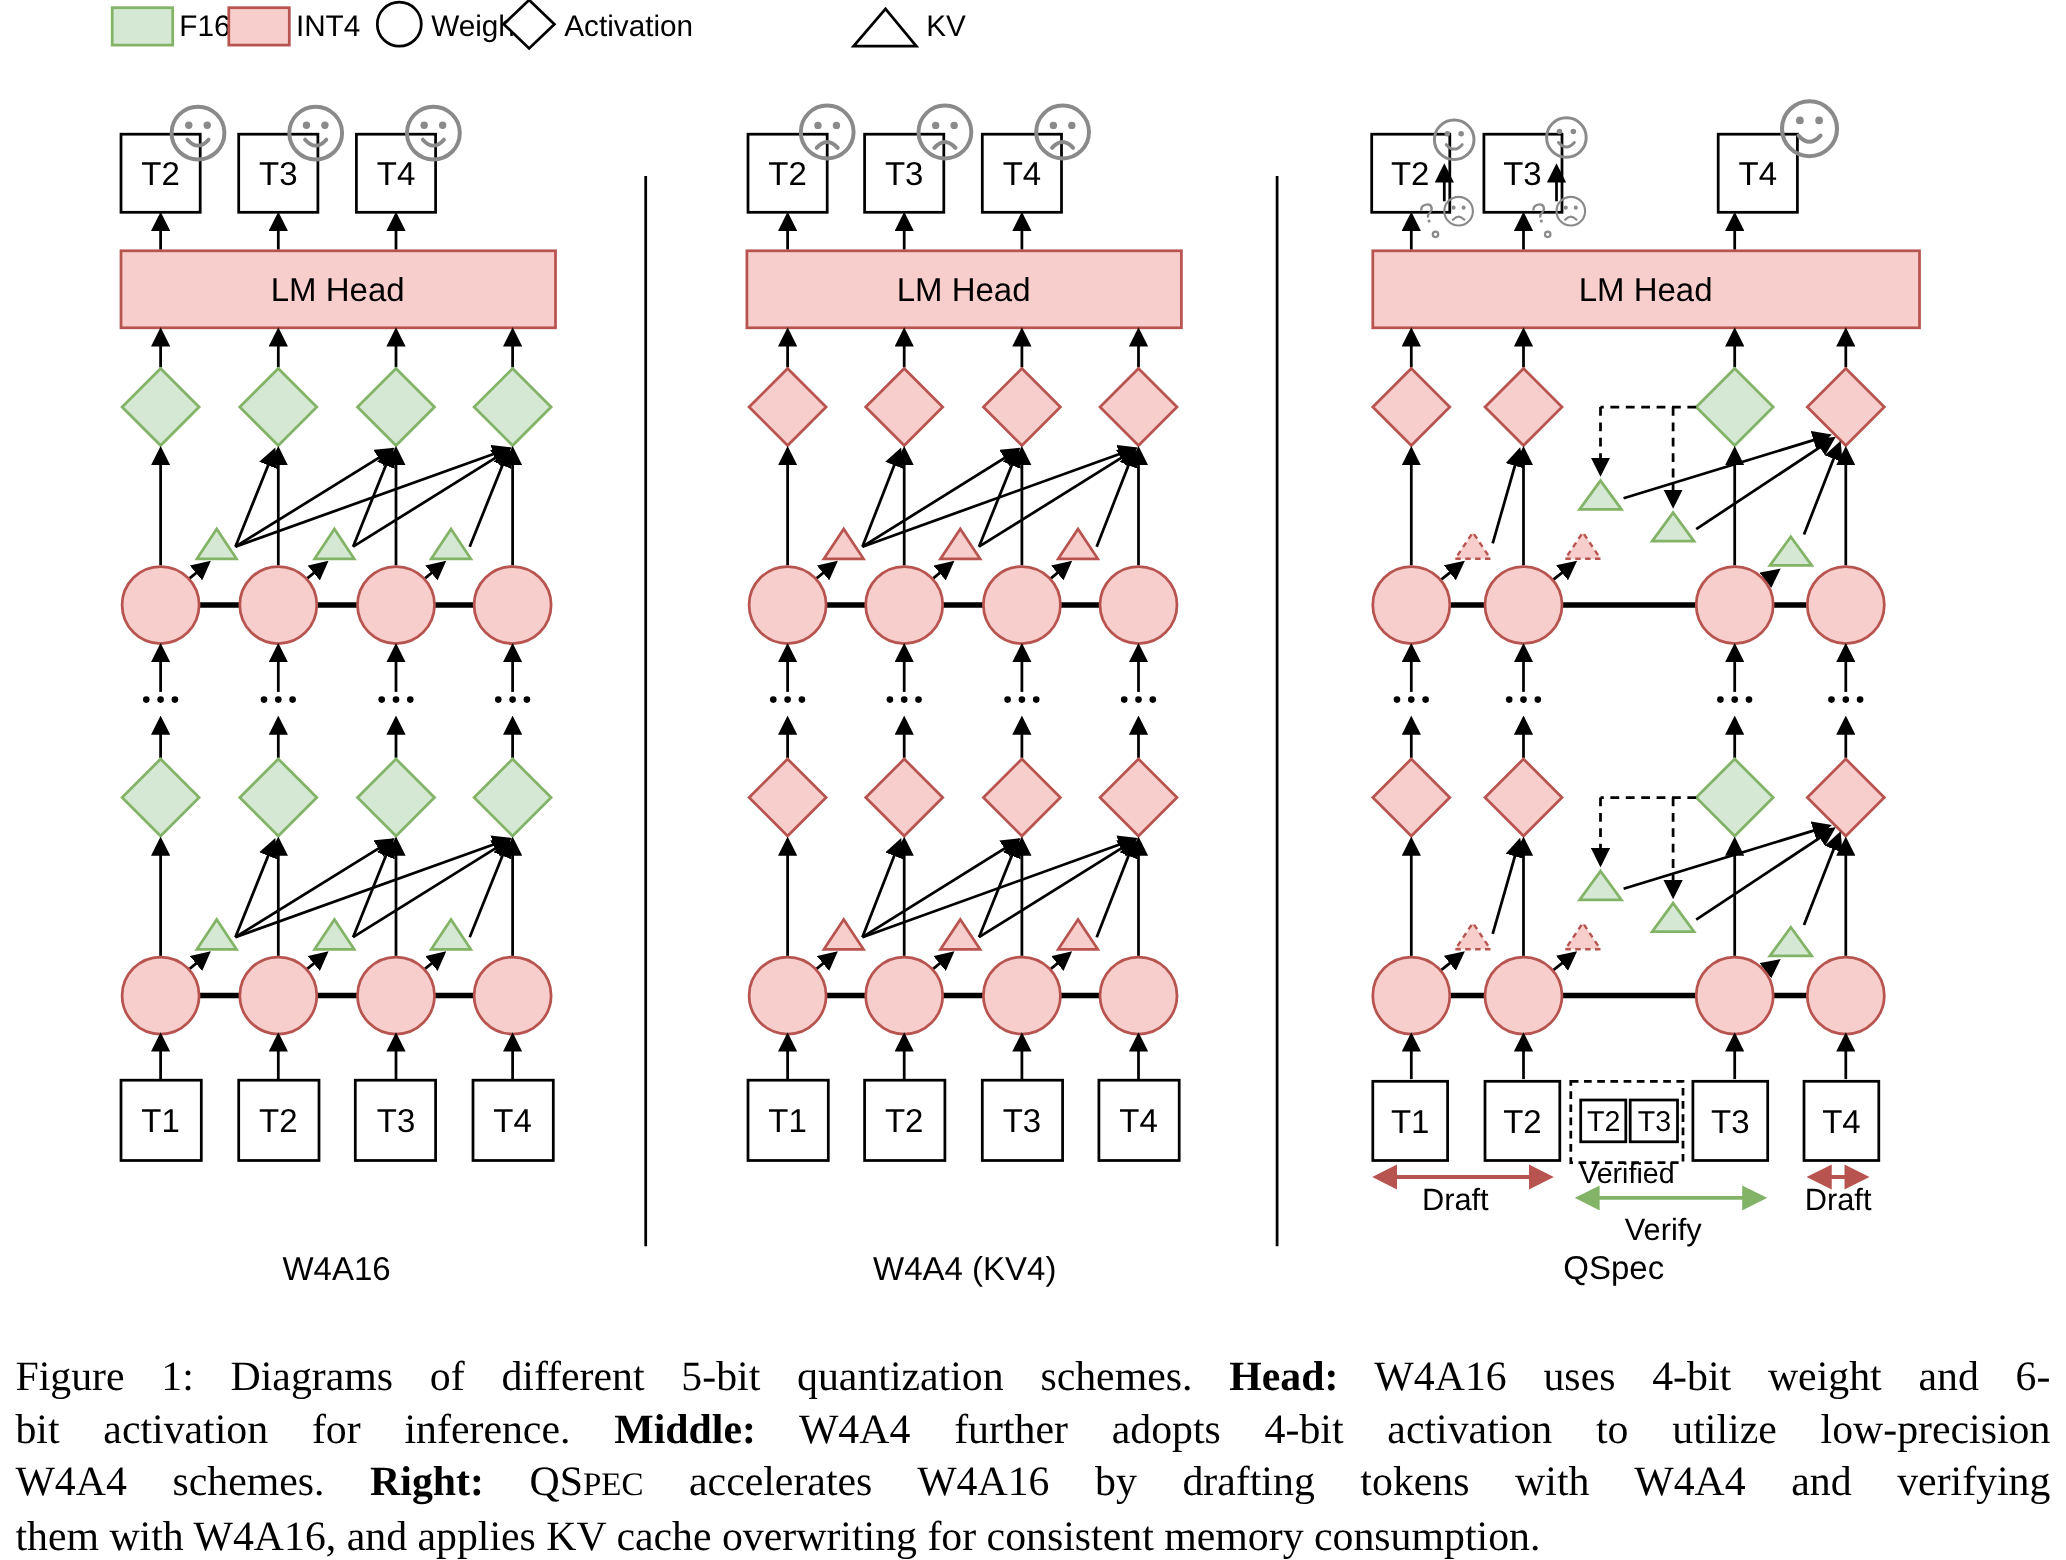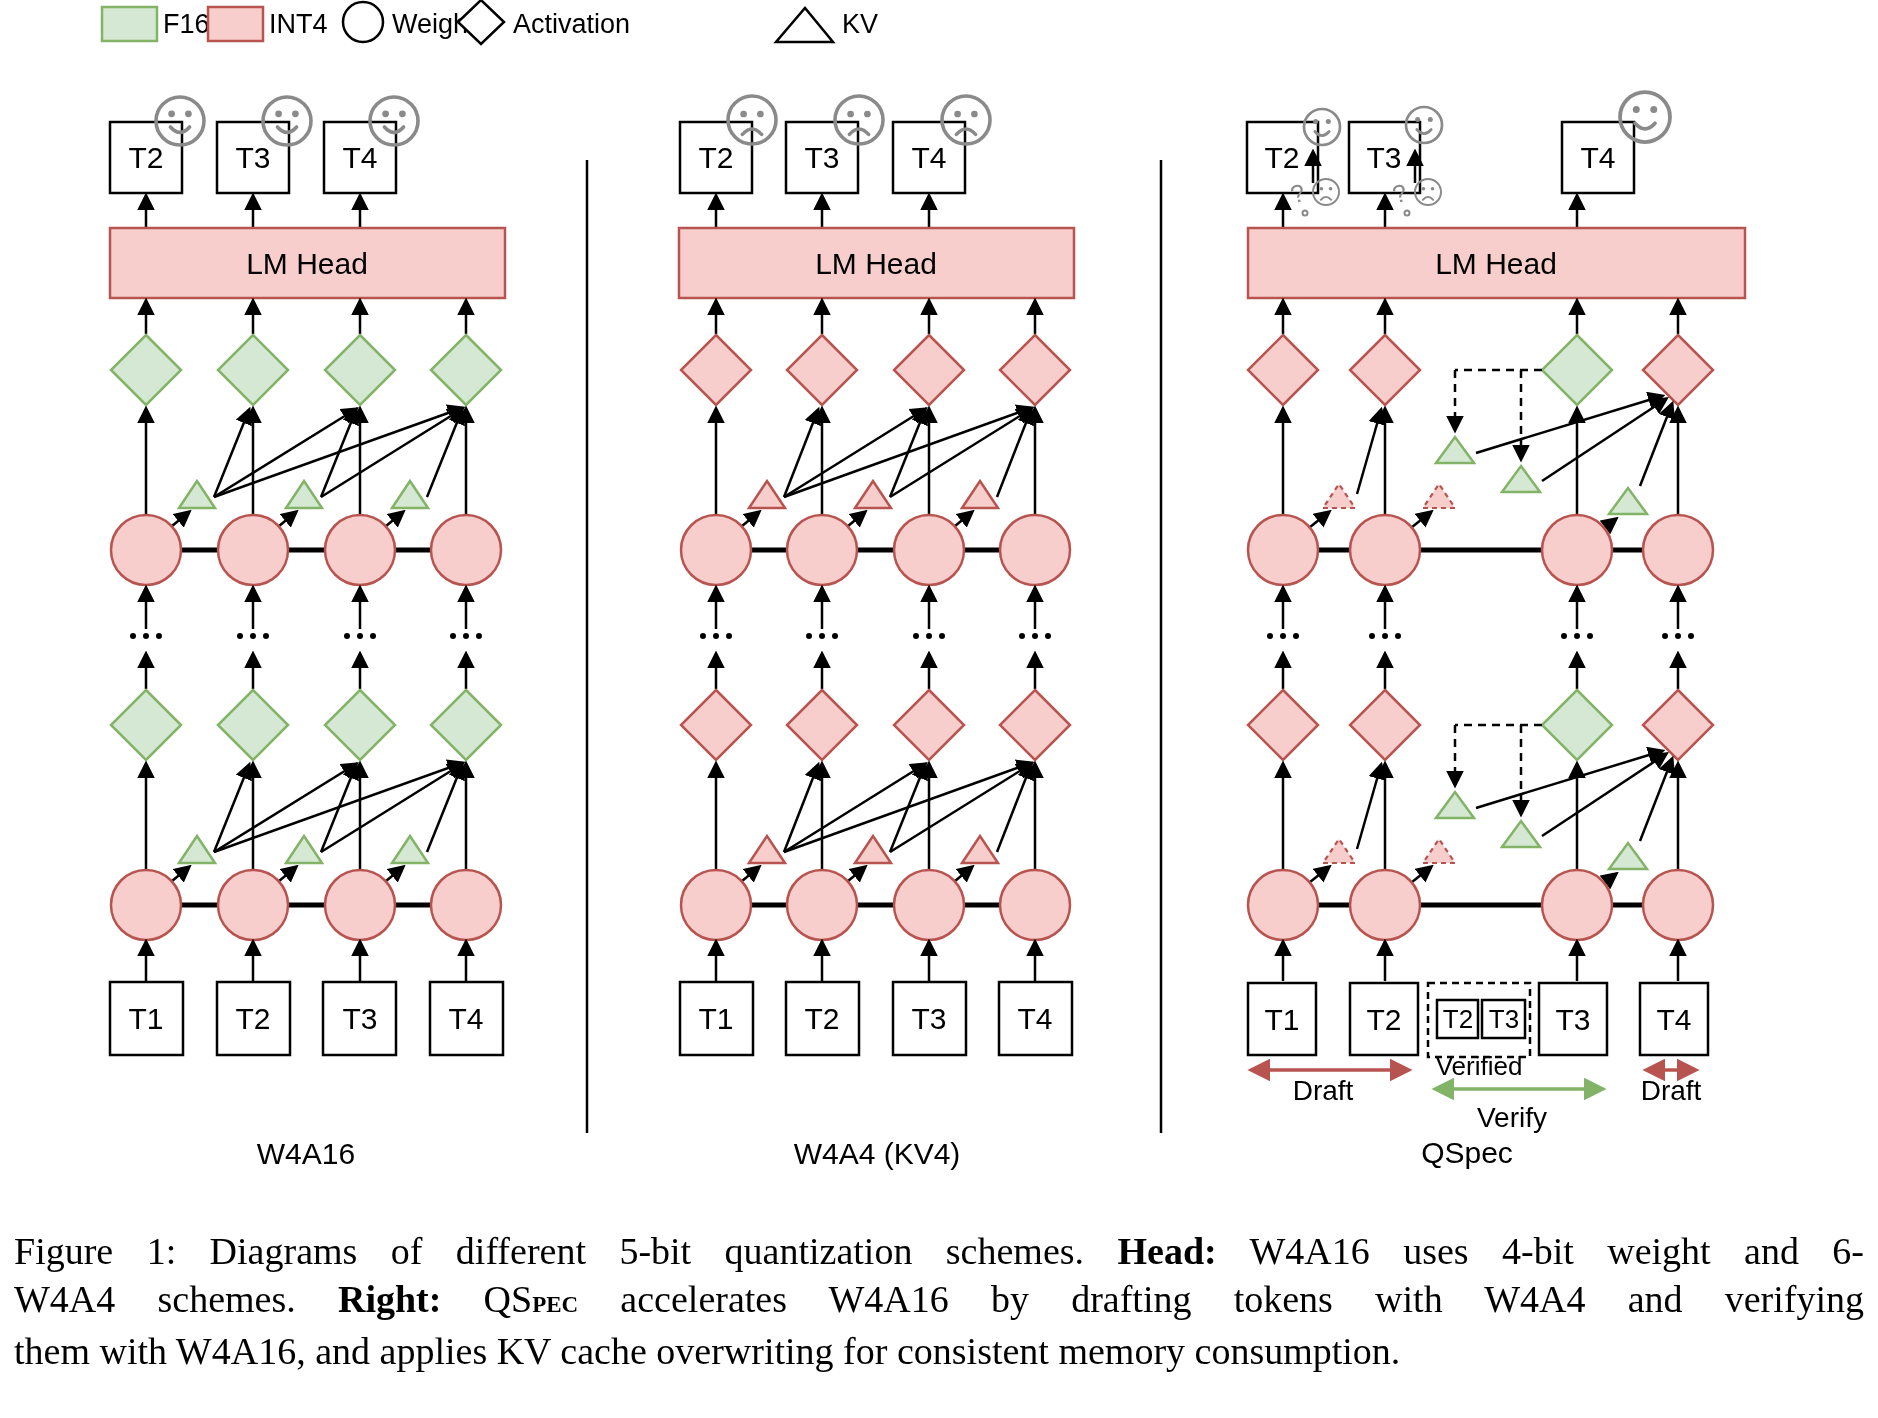--- a/index.html
+++ b/index.html
@@ -19,21 +19,21 @@
   .va{stroke:#82b366;stroke-width:3.5;marker-start:url(#mg);marker-end:url(#mg);}
   .t30{font:30px "Liberation Sans",sans-serif;text-anchor:middle;fill:#000;}
   .t27{font:27px "Liberation Sans",sans-serif;fill:#000;}
   .t26{font:26px "Liberation Sans",sans-serif;text-anchor:middle;fill:#000;}
   .t28{font:28px "Liberation Sans",sans-serif;text-anchor:middle;fill:#000;}
   .qm{font:25px "Liberation Sans",sans-serif;fill:#8a8a8a;text-anchor:middle;}
   
   .caption{font-family:"Liberation Serif",serif;font-size:38px;line-height:47.5px;color:#000;padding:14px 14px 0 14px;}
   .cl.j{text-align:justify;text-align-last:justify;}
   .cl b{font-weight:bold;}
-  .sc{font-size:23px;font-weight:bold;}
+  .sc{font-size:30px;}
 </style>
 </head>
 <body>
 
 <div class="fig-wrap">
 <svg width="1878" height="1210" viewBox="0 0 1878 1210">
 <defs>
   <marker id="m" viewBox="0 0 10 10" refX="8" refY="5" markerWidth="7" markerHeight="7" orient="auto-start-reverse">
           <path d="M0,0 L10,5 L0,10 z" fill="#000"></path>
         </marker>
@@ -472,16 +472,17 @@
   <text x="1512" y="1127" class="t28">Verify</text>
   <line x1="1647" y1="1070" x2="1695" y2="1070" class="da"></line>
   <text x="1671" y="1100" class="t28">Draft</text>
   <text x="1467" y="1163" class="t30">QSpec</text>
 </g>
 </svg>
 
 
 <div class="caption">
   <div class="cl j"><span>Figure 1: Diagrams of different 5-bit quantization schemes. </span><b>Head:</b><span> W4A16 uses 4-bit weight and 6-</span></div>
+  <div class="cl j"><span>bit activation for inference. </span><b>Middle:</b><span> W4A4 further adopts 4-bit activation to utilize low-precision</span></div>
   <div class="cl j"><span>W4A4 schemes. </span><b>Right:</b><span> QS</span><span class="sc">PEC</span><span> accelerates W4A16 by drafting tokens with W4A4 and verifying</span></div>
   <div class="cl"><span>them with W4A16, and applies KV cache overwriting for consistent memory consumption.</span></div>
 </div>
 </div>
 
 </body></html>

